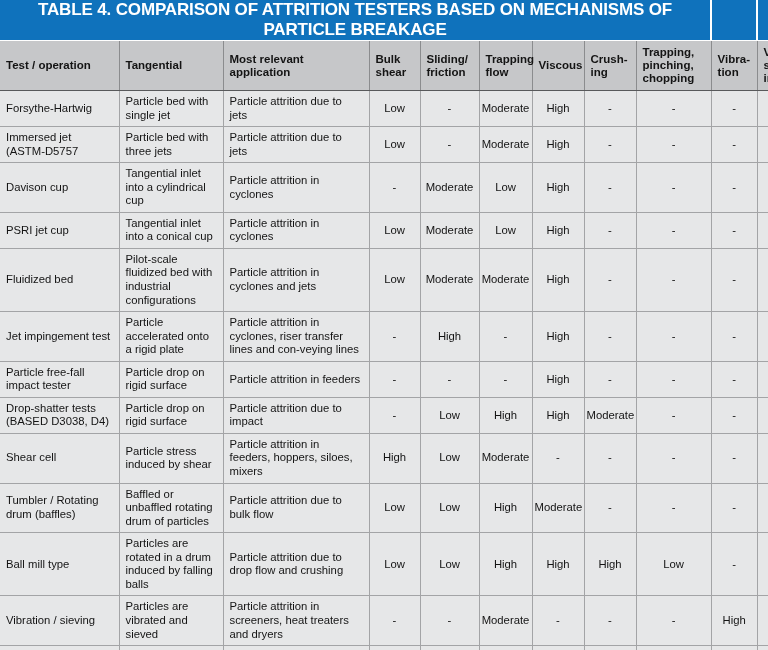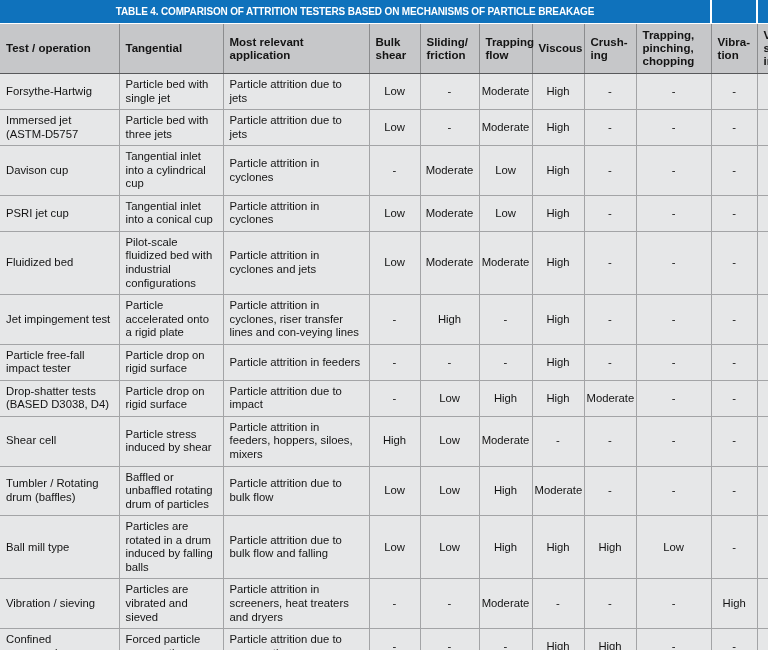--- a/index.html
+++ b/index.html
@@ -29,21 +29,21 @@
     table-layout: fixed;
     background: #e6e7e8;
   }
 
   
   tr.title-row td {
     background: #0f72bc;
     color: #ffffff;
     text-align: center;
     font-weight: bold;
-    font-size: 10px;
+    font-size: 17px;
     letter-spacing: -0.15px;
     height: 23px;
     padding: 0 2px;
     border: none;
     border-bottom: 1px solid #ffffff;
   }
   tr.title-row td.title-main {
     border-right: 2px solid #ffffff;
   }
   tr.title-row td.title-blank {
@@ -280,21 +280,21 @@
           <td class="val">High</td>
           <td class="val">Moderate</td>
           <td class="val dash">-</td>
           <td class="val dash">-</td>
           <td class="val dash">-</td>
           <td class="val dash">-</td>
         </tr>
         <tr>
           <td>Ball mill type</td>
           <td>Particles are rotated in a drum induced by falling balls</td>
-          <td>Particle attrition due to bulk flow and falling</td>
+          <td>Particle attrition due to drop flow and crushing</td>
           <td class="val">Low</td>
           <td class="val">Low</td>
           <td class="val">High</td>
           <td class="val">High</td>
           <td class="val">High</td>
           <td class="val">Low</td>
           <td class="val dash">-</td>
           <td class="val dash">-</td>
         </tr>
         <tr>

